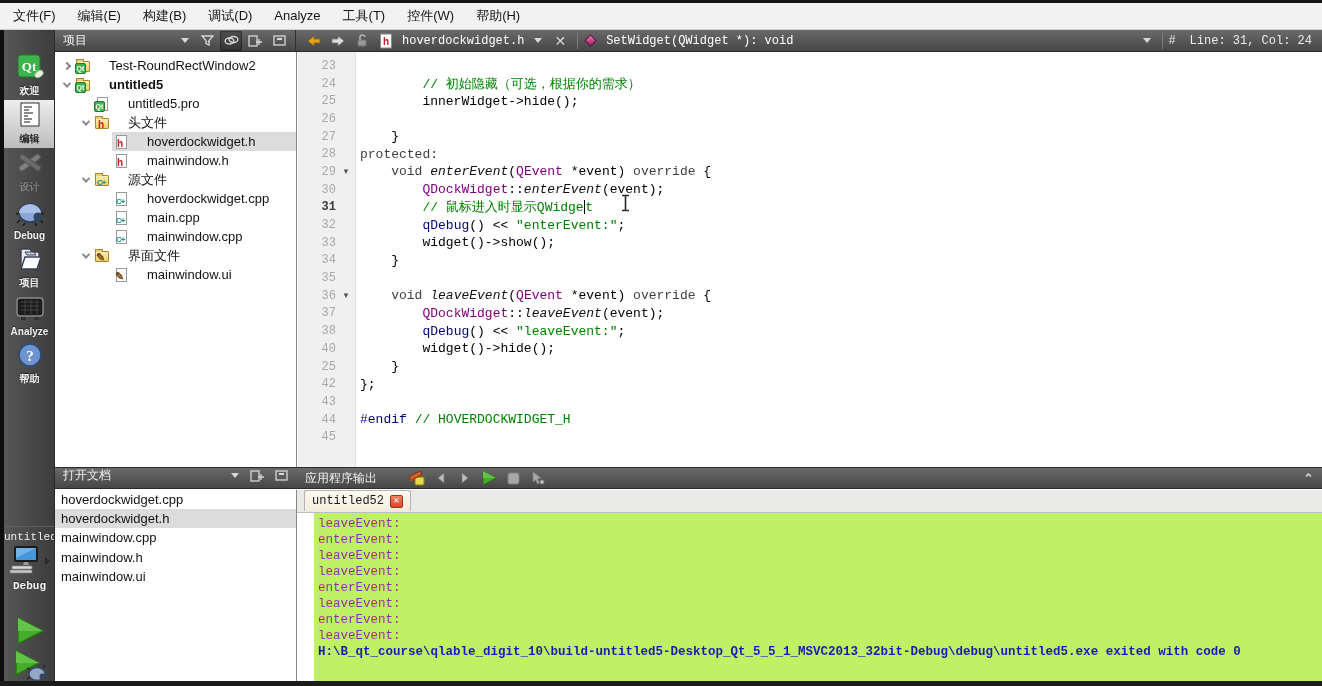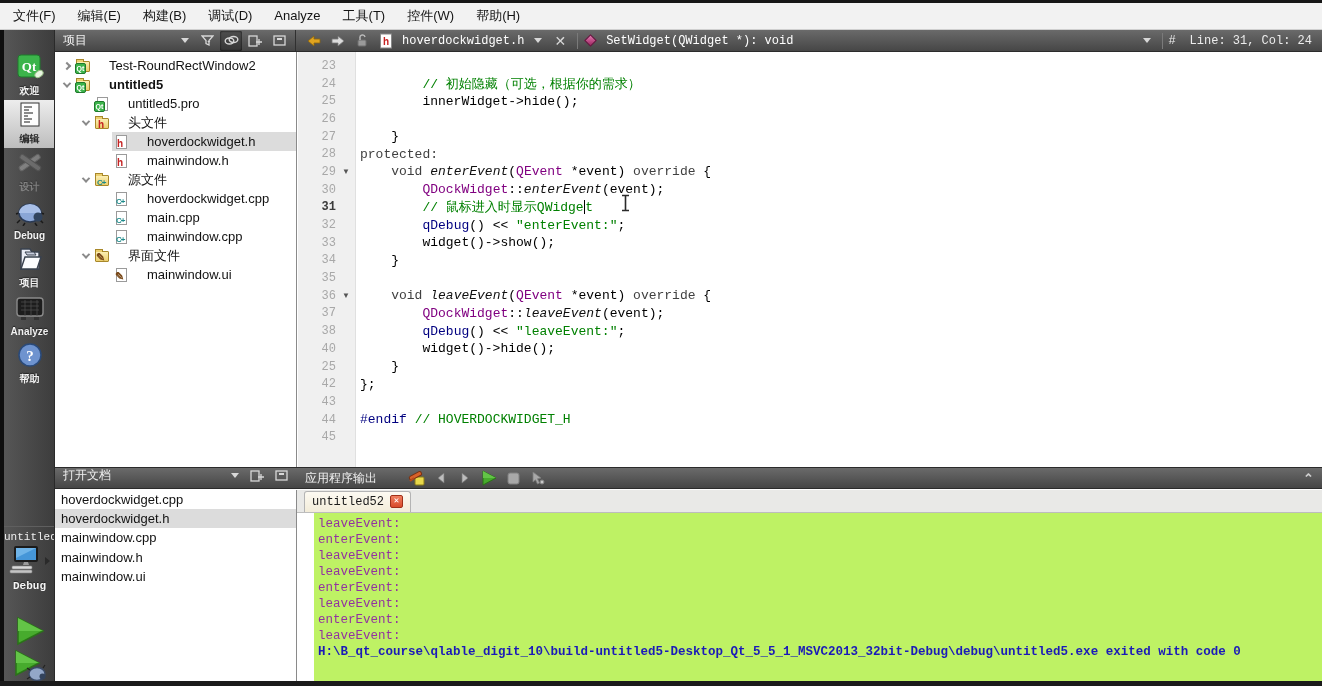--- a/index.html
+++ b/index.html
@@ -92,21 +92,21 @@
 
   
   .panel-header { position:absolute; height:22px; background:linear-gradient(#6a6a6a,#464646);
                   border-top:1px solid #2b2b2b; border-bottom:1px solid #2b2b2b; display:flex; align-items:center; color:#f0f0f0; font-size:12px; }
   .opendocs-header { left:55px; top:467px; width:242px; padding:0 4px 5px 8px; }
   .output-header { left:297px; top:467px; width:1025px; padding:0 8px; }
   .opendocs-list { position:absolute; left:55px; top:490px; width:242px; height:191px; background:#fff; border-right:1px solid #8a8a8a; overflow:hidden; }
   .odrow { height:19.2px; line-height:19.2px; padding-left:6px; color:#121212; white-space:nowrap; }
   .odrow.sel { background:#dcdcdc; }
 
-  .output-tabs { position:absolute; left:297px; top:490px; width:1025px; height:23px; background:#e9e9e7; border-bottom:1px solid #bdbdbd; display:flex; align-items:center; padding-left:7px; }
+  .output-tabs { position:absolute; left:297px; top:490px; width:1025px; height:23px; background:#e9e9e7; border-bottom:1px solid #bdbdbd; display:flex; align-items:flex-start; padding-left:7px; }
   .otab { display:flex; align-items:center; gap:6px; height:21px; background:linear-gradient(#fdfaf2,#f3ecd9); border:1px solid #b4b4b4; border-bottom:none; border-radius:3px 3px 0 0; padding:0 7px; font-family:"Liberation Mono", monospace; font-size:12px; color:#1a1a1a; }
   .otab .tclose { width:13px; height:13px; background:linear-gradient(#f08060,#d84a2a); border:1px solid #a03018; border-radius:2px; color:#fff; font-size:9px; font-weight:bold; line-height:11px; text-align:center; }
   .output-body { position:absolute; left:314px; top:513px; width:1025px; height:168px; background:#bef264; overflow:hidden; padding:3px 0 0 4px; }
   .oline { font-family:"Liberation Mono", monospace; font-size:12.5px; line-height:16px; white-space:pre; }
   .oline.event { color:#9232a0; }
   .oline.exit { color:#1a1ab8; font-weight:bold; }
 
   .bottom-edge { position:absolute; left:0; bottom:0; width:100%; height:5px; background:#1b1b1b; }
   .chevron-up { color:#d0d0d0; font-weight:bold; font-size:13px; }
   .hicon { display:flex; align-items:center; justify-content:center; width:20px; height:18px; margin:0 2px; }

